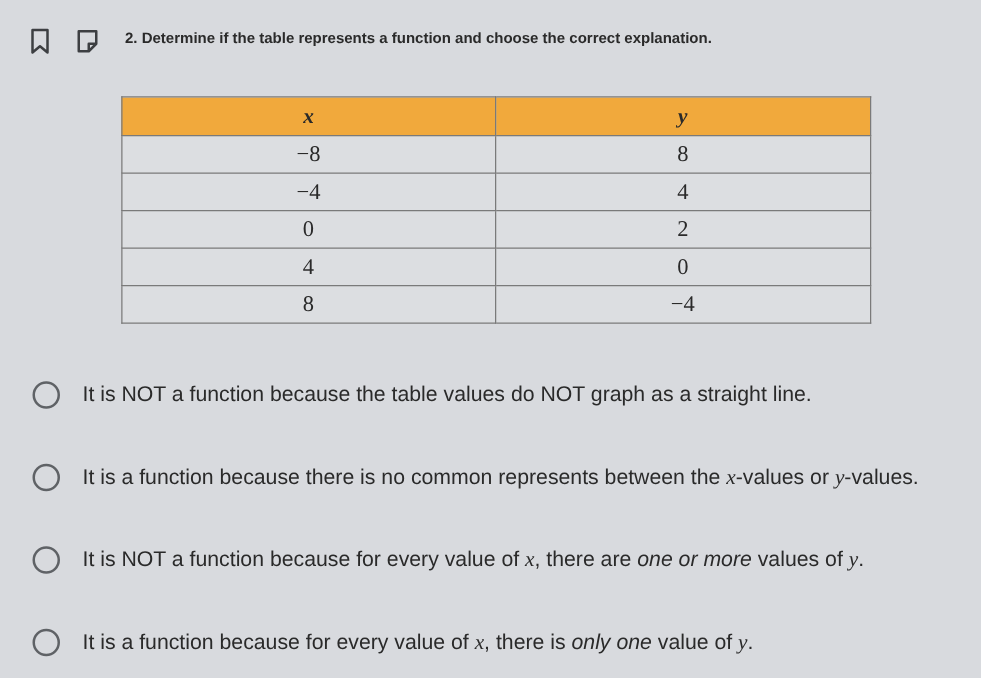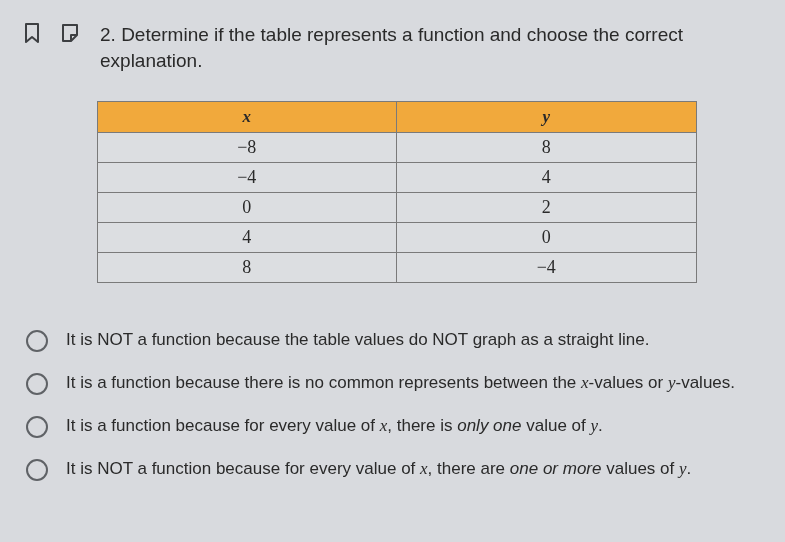--- a/index.html
+++ b/index.html
@@ -13,22 +13,22 @@
     overflow: hidden;
   }
   .header-row {
     display: flex;
     align-items: flex-start;
     gap: 18px;
     margin-bottom: 28px;
   }
   .icon { display:inline-block; }
   .question-title {
-    font-size: 19px;
-    font-weight: normal;
+    font-size: 12px;
+    font-weight: bold;
     line-height: 1.35;
   }
   .table-wrap {
     display:flex;
     justify-content:center;
     margin-bottom: 46px;
   }
   table {
     border-collapse: collapse;
     width: 600px;
@@ -48,21 +48,21 @@
     font-family: "Times New Roman", Times, serif;
     font-weight: bold;
     font-size: 17px;
     padding: 5px 0;
   }
   td { background: #dcdee1; }
   .neg { white-space: nowrap; }
   .options {
     display:flex;
     flex-direction:column;
-    gap: 20px;
+    gap: 43px;
     padding-left: 4px;
   }
   .option {
     display:flex;
     align-items:center;
     gap: 18px;
     font-size: 17px;
     line-height: 1.35;
   }
   .radio {
@@ -142,24 +142,24 @@
   <div class="option">
     <span class="radio"></span>
     <span>
       <span>It is a function because there is no common represents between the </span><span class="mathit">x</span><span>-values or </span><span class="mathit">y</span><span>-values.</span>
     </span>
   </div>
 
   <div class="option">
     <span class="radio"></span>
     <span>
-      <span>It is a function because for every value of </span><span class="mathit">x</span><span>, there is </span><span class="emph">only one</span><span> value of </span><span class="mathit">y</span><span>.</span>
+      <span>It is NOT a function because for every value of </span><span class="mathit">x</span><span>, there are </span><span class="emph">one or more</span><span> values of </span><span class="mathit">y</span><span>.</span>
     </span>
   </div>
 
   <div class="option">
     <span class="radio"></span>
     <span>
-      <span>It is NOT a function because for every value of </span><span class="mathit">x</span><span>, there are </span><span class="emph">one or more</span><span> values of </span><span class="mathit">y</span><span>.</span>
+      <span>It is a function because for every value of </span><span class="mathit">x</span><span>, there is </span><span class="emph">only one</span><span> value of </span><span class="mathit">y</span><span>.</span>
     </span>
   </div>
 
 </div>
 
 </body></html>

